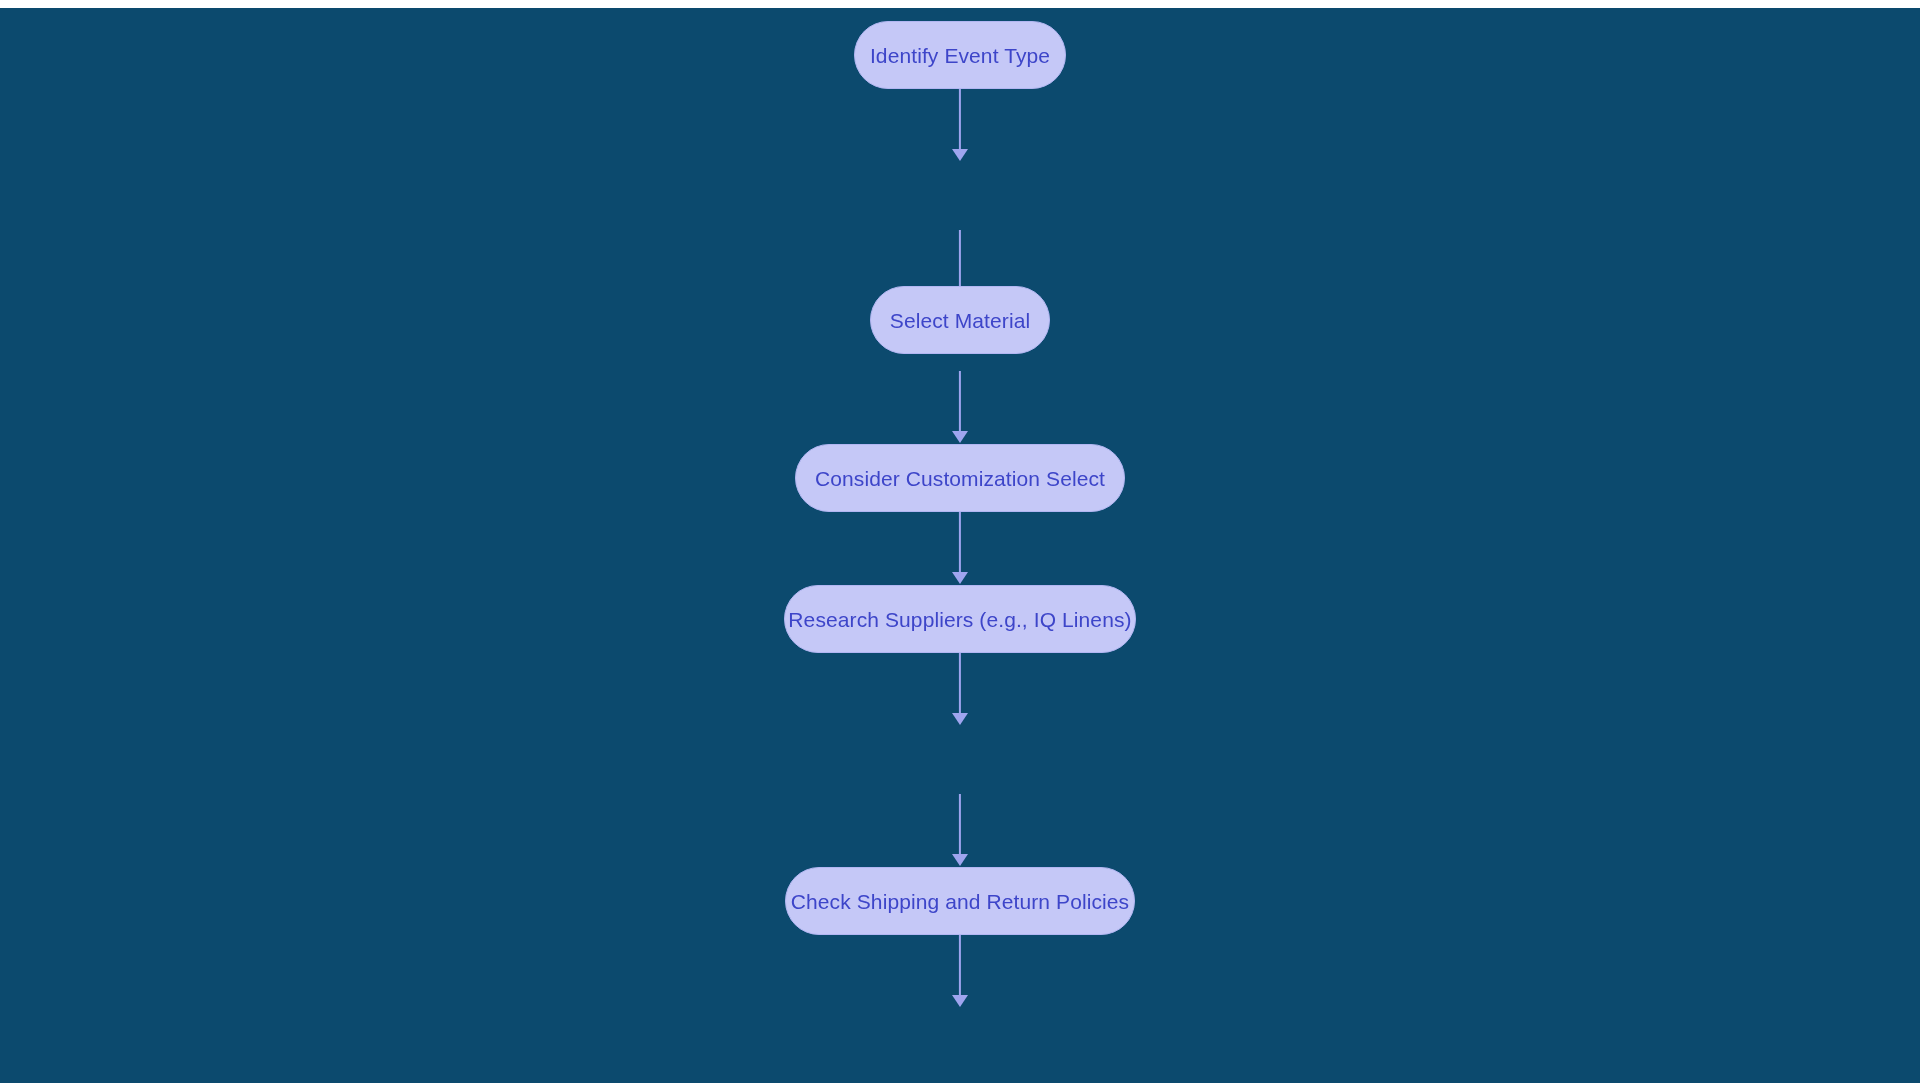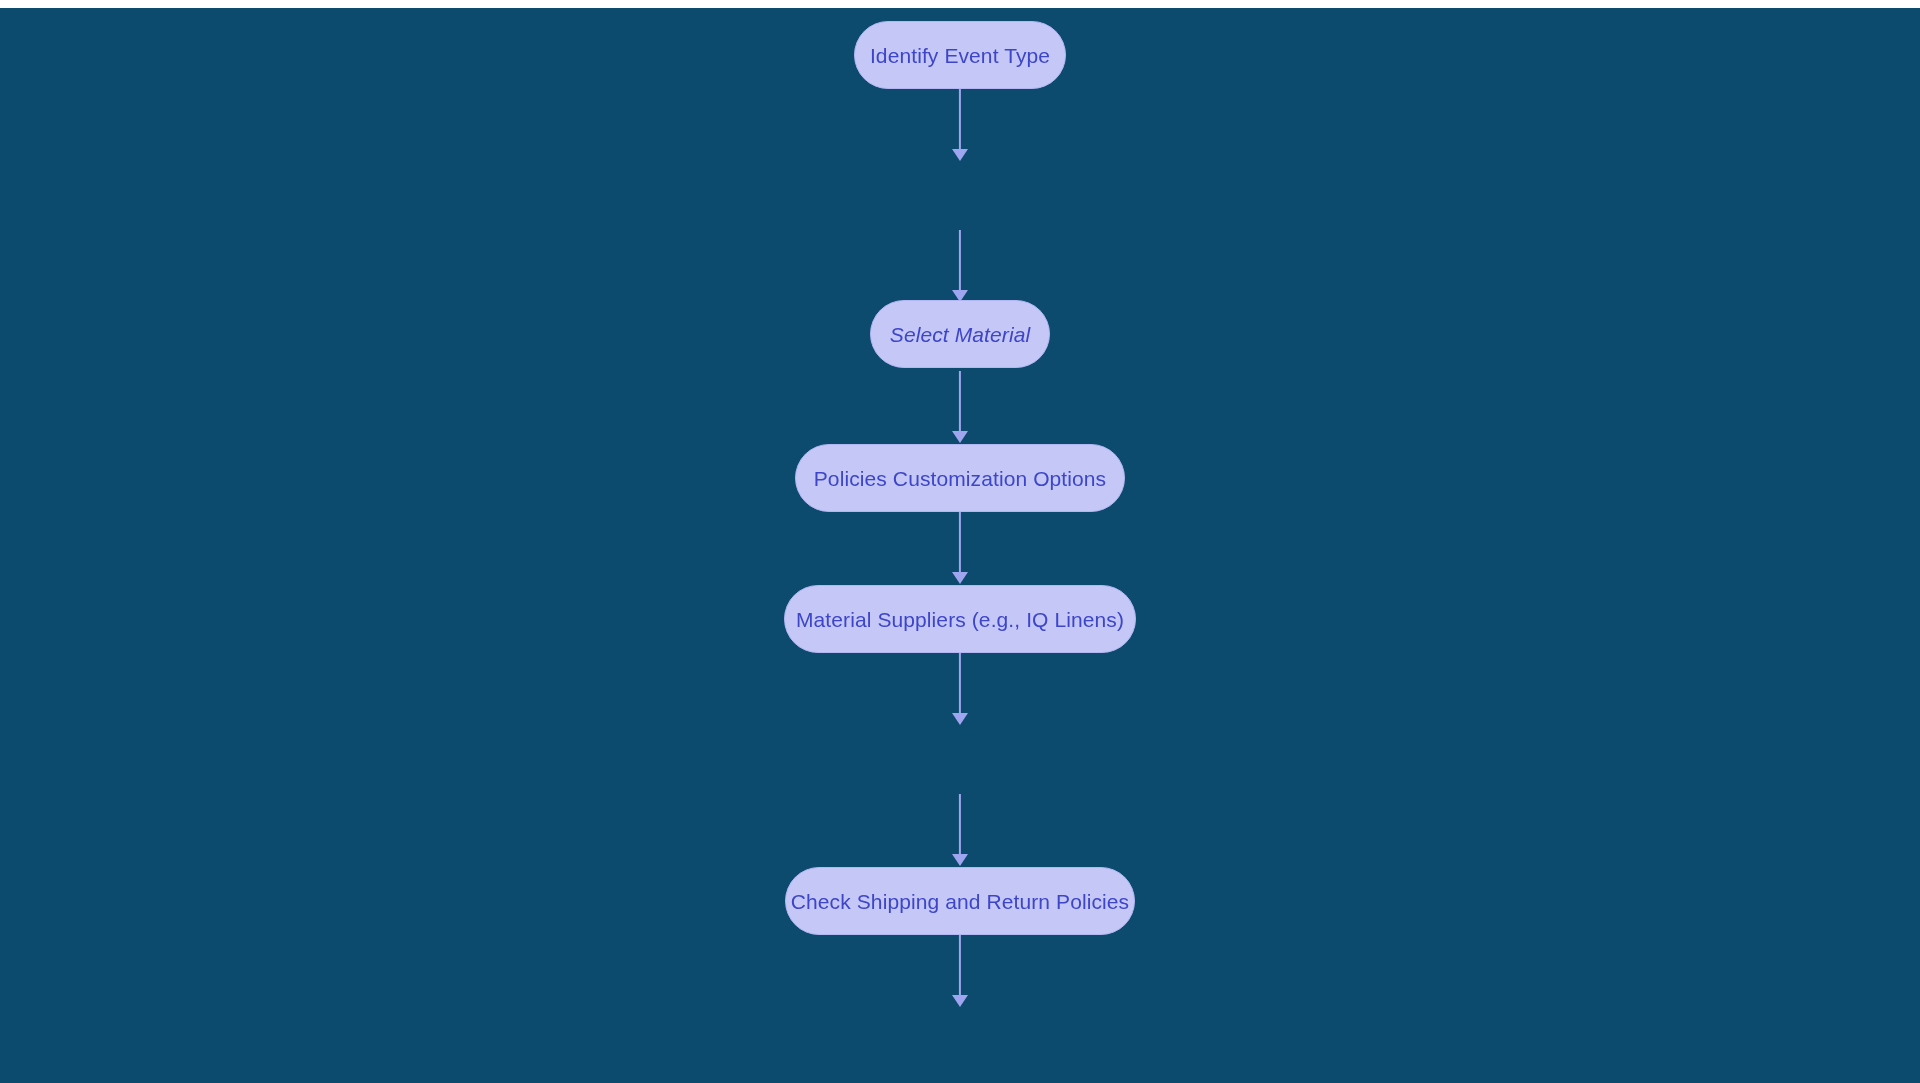--- a/index.html
+++ b/index.html
@@ -92,17 +92,17 @@
     </div>
     <div class="flow-edge" style="left: 960px; top: 786px; height: 72px;">
       <div class="edge-line" style="height: 62px; background: rgb(159, 165, 239);"></div>
       <div class="edge-head" style="border-top-color: rgb(159, 165, 239);"></div>
     </div>
     <div class="flow-edge" style="left: 960px; top: 927px; height: 72px;">
       <div class="edge-line" style="height: 62px; background: rgb(159, 165, 239);"></div>
       <div class="edge-head" style="border-top-color: rgb(159, 165, 239);"></div>
     </div>
     <div class="flow-node" style="left: 960px; top: 47px; width: 212px; background: rgb(197, 200, 247); border-color: rgb(178, 182, 242); color: rgb(61, 69, 201);">Identify Event Type</div>
-    <div class="flow-node" style="left: 960px; top: 326px; width: 180px; background: rgb(197, 200, 247); border-color: rgb(178, 182, 242); color: rgb(61, 69, 201); font-style: italic;">Select Material</div>
-    <div class="flow-node" style="left: 960px; top: 470px; width: 330px; background: rgb(197, 200, 247); border-color: rgb(178, 182, 242); color: rgb(61, 69, 201);">Policies Customization Options</div>
-    <div class="flow-node" style="left: 960px; top: 611px; width: 352px; background: rgb(197, 200, 247); border-color: rgb(178, 182, 242); color: rgb(61, 69, 201);">Material Suppliers (e.g., IQ Linens)</div>
+    <div class="flow-node" style="left: 960px; top: 312px; width: 180px; background: rgb(197, 200, 247); border-color: rgb(178, 182, 242); color: rgb(61, 69, 201);">Select Material</div>
+    <div class="flow-node" style="left: 960px; top: 470px; width: 330px; background: rgb(197, 200, 247); border-color: rgb(178, 182, 242); color: rgb(61, 69, 201);">Consider Customization Select</div>
+    <div class="flow-node" style="left: 960px; top: 611px; width: 352px; background: rgb(197, 200, 247); border-color: rgb(178, 182, 242); color: rgb(61, 69, 201);">Research Suppliers (e.g., IQ Linens)</div>
     <div class="flow-node" style="left: 960px; top: 893px; width: 350px; background: rgb(197, 200, 247); border-color: rgb(178, 182, 242); color: rgb(61, 69, 201);">Check Shipping and Return Policies</div>
   </div>
 
 </body></html>

